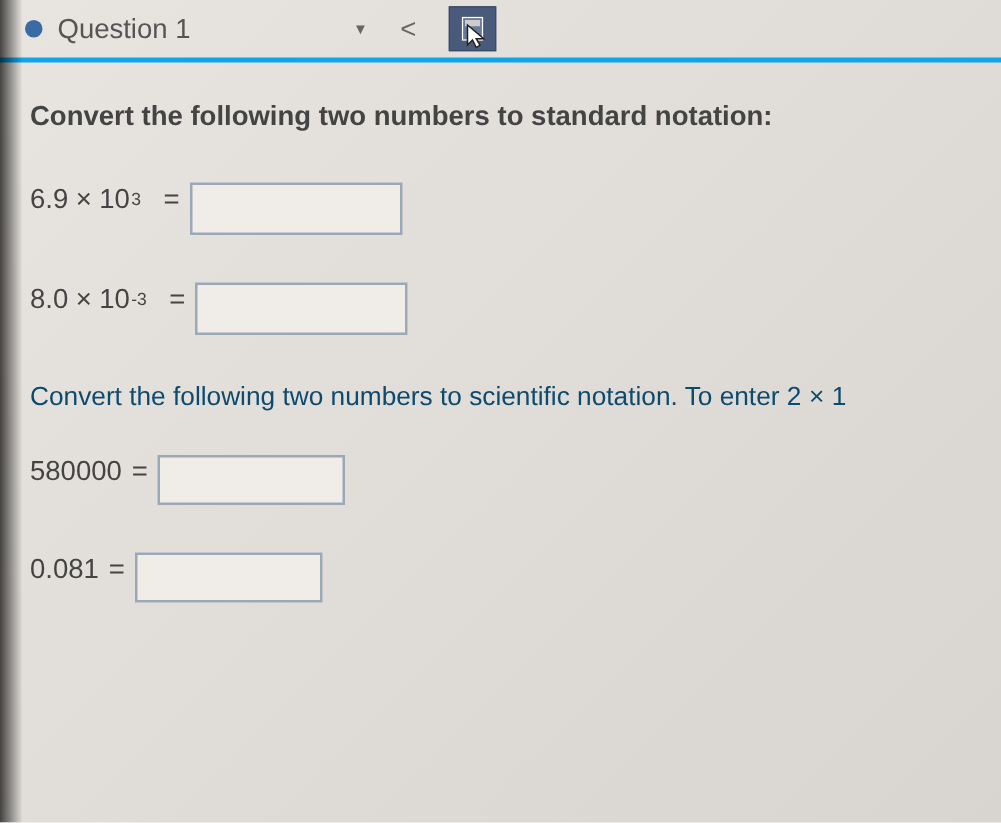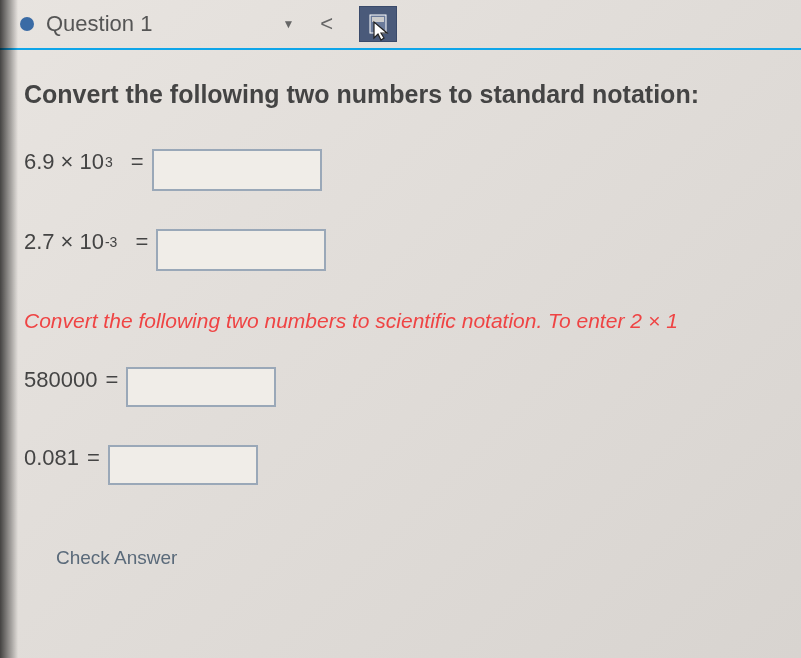--- a/index.html
+++ b/index.html
@@ -13,21 +13,21 @@
       width: 801px;
       height: 658px;
       overflow: hidden;
       color: #4a4a4a;
       filter: blur(0.3px);
     }
     .header {
       display: flex;
       align-items: center;
       padding: 8px 20px;
-      border-bottom: 2px solid #0ea5e9;
+      border-bottom: 4px solid #0ea5e9;
       height: 50px;
     }
     .bullet {
       width: 14px;
       height: 14px;
       background: #3a6ba5;
       border-radius: 50%;
       margin-right: 12px;
     }
     .question-label {
@@ -64,21 +64,21 @@
       position: absolute;
       bottom: -8px;
       left: 10px;
       font-size: 20px;
       color: #222;
     }
     .content {
       padding: 30px 20px 20px 24px;
     }
     .instruction {
-      font-size: 25px;
+      font-size: 22px;
       color: #444;
       font-weight: 600;
       margin-bottom: 40px;
     }
     .problem-row {
       display: flex;
       align-items: flex-start;
       margin-bottom: 38px;
       font-size: 22px;
       color: #444;
@@ -110,25 +110,24 @@
     .answer-input-sm {
       width: 150px;
       height: 40px;
       border: 2px solid #9aa8b8;
       background: #f0ede8;
       padding: 4px 8px;
       font-size: 18px;
     }
     .instruction2 {
       font-size: 21px;
-      color: #ef4444;
+      color: #0c4a6e;
       font-weight: 500;
       margin: 20px 0 34px 0;
       white-space: nowrap;
-      font-style: italic;
     }
     .end-expr {
       display: inline-flex;
       align-items: center;
     }
     .check-btn {
       display: inline-block;
       padding: 14px 22px;
       color: #5a6a7a;
       font-size: 19px;
@@ -178,21 +177,21 @@
       <span class="times">×</span>
       <span>10</span>
         <sup>3</sup>
     </span>
     <span class="eq">=</span>
     <input class="answer-input" type="text" style="">
   </div>
 
   <div class="problem-row">
     <span class="expr">
-      <span>2.7</span>
+      <span>8.0</span>
       <span class="times">×</span>
       <span>10</span>
         <sup>-3</sup>
     </span>
     <span class="eq">=</span>
     <input class="answer-input" type="text" style="">
   </div>
 
   <div class="instruction2">
     <span>Convert the following two numbers to scientific notation. To enter </span>
@@ -208,16 +207,15 @@
     <span class="eq">=</span>
     <input class="answer-input-sm" type="text" style="">
   </div>
 
   <div class="problem-row">
     <span>0.081</span>
     <span class="eq">=</span>
     <input class="answer-input-sm" type="text" style="">
   </div>
 
-  <div class="check-btn">Check Answer</div>
 </div>
 
 <div class="left-shadow"></div>
 
 </body></html>

